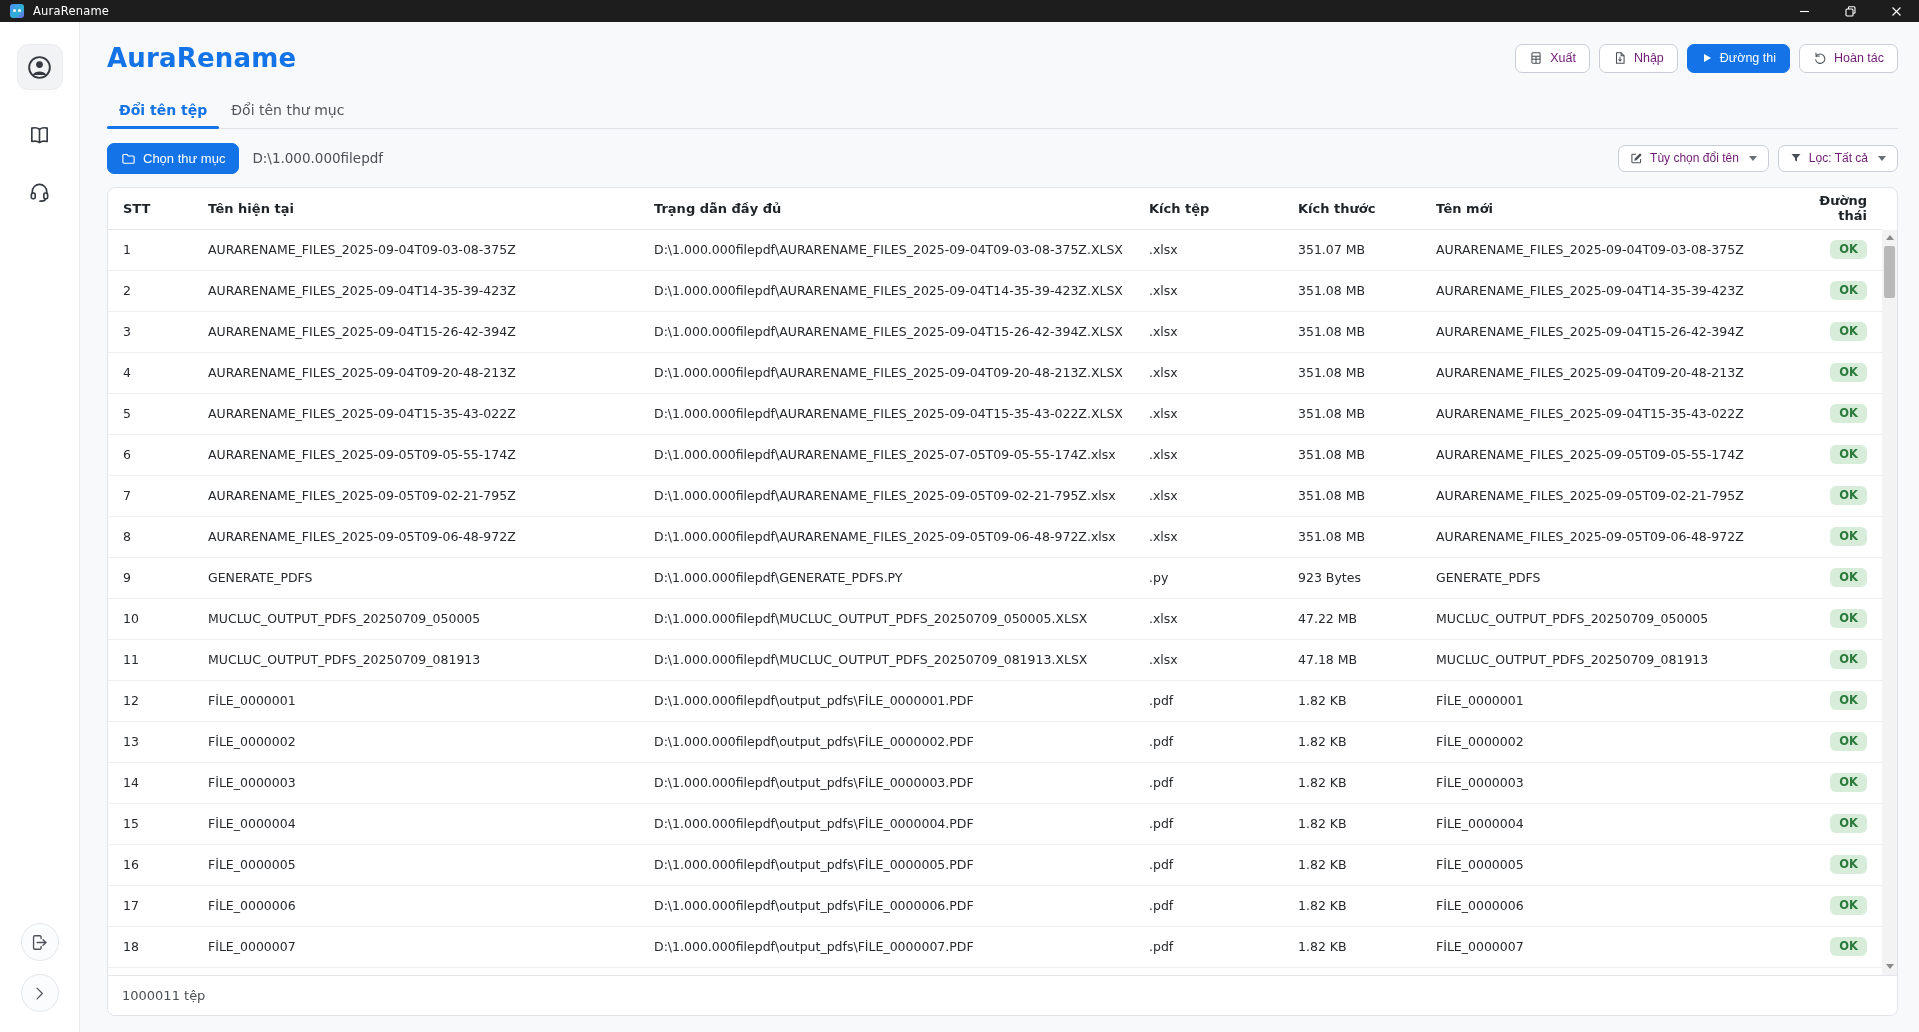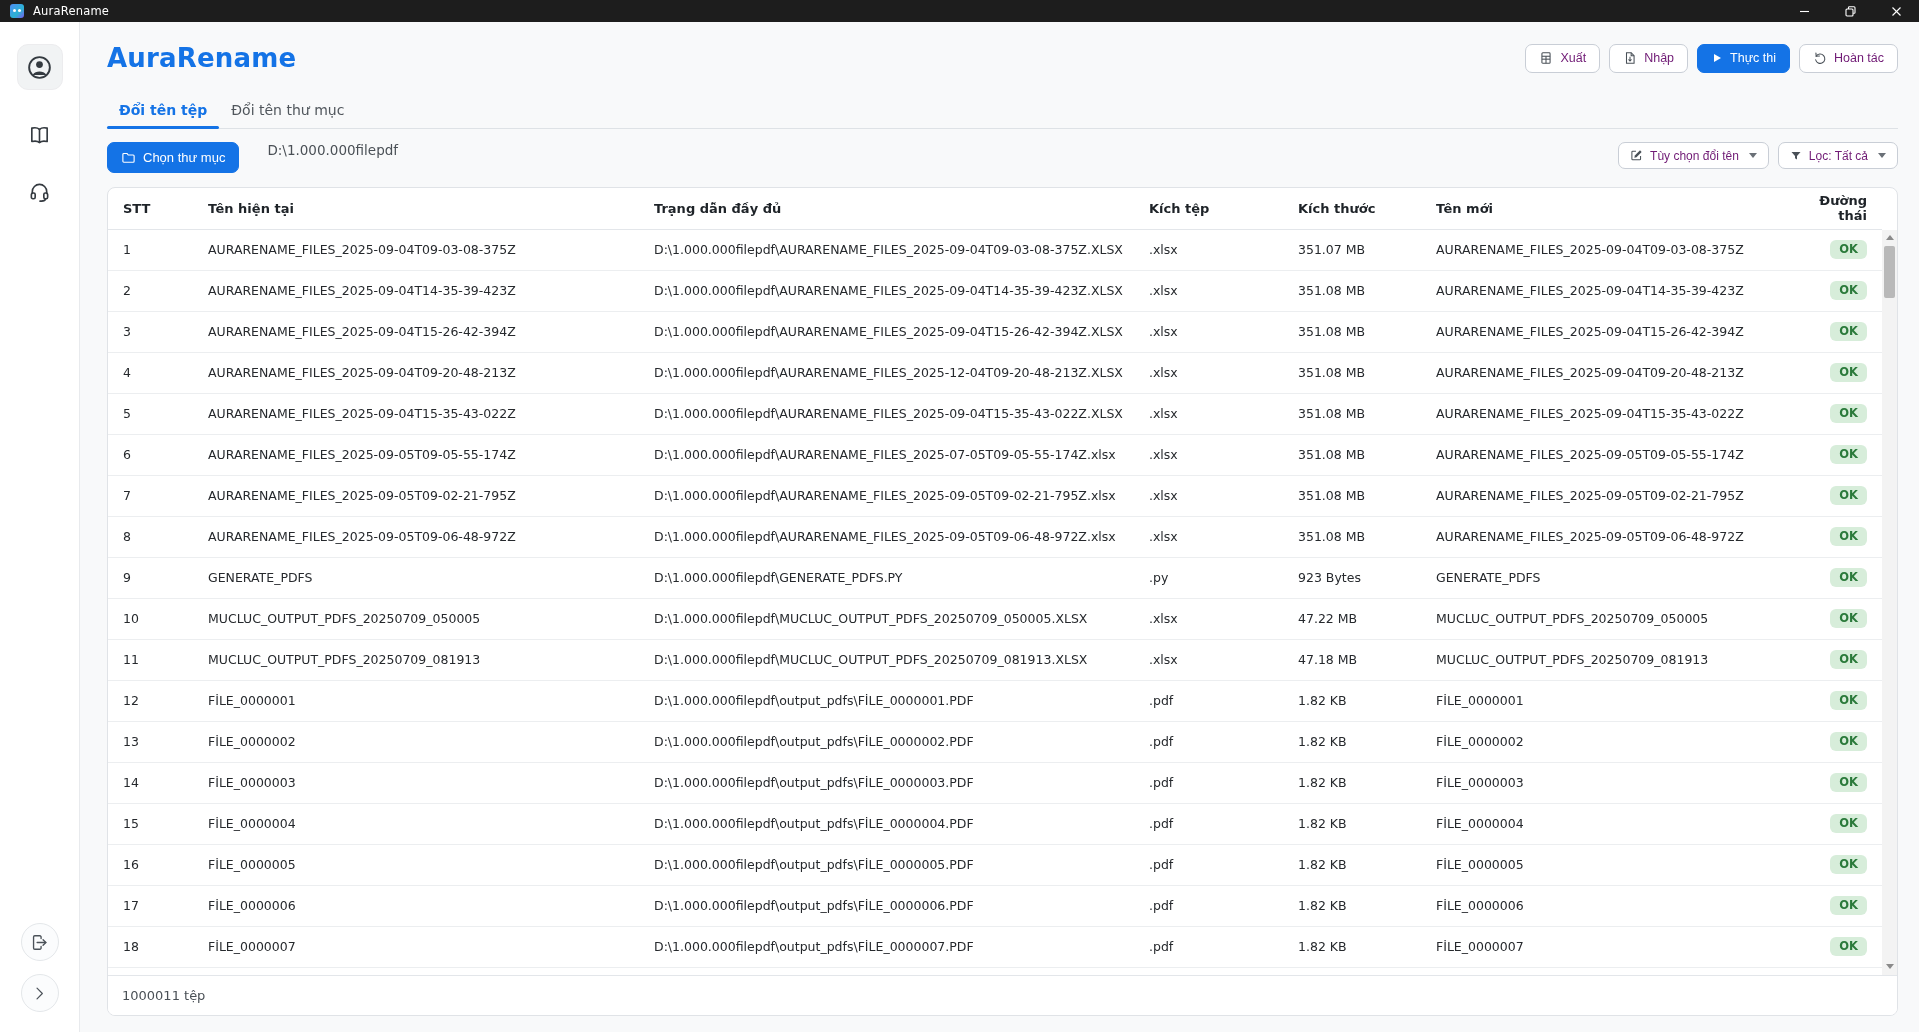--- a/index.html
+++ b/index.html
@@ -48,21 +48,21 @@
   .btn.primary{background:var(--accent);border-color:var(--accent);color:#fff;}
   .caret{width:0;height:0;border-left:4px solid transparent;border-right:4px solid transparent;border-top:5px solid #6a7077;margin-left:3px;}
 
   
   .tabs{display:flex;margin-top:12px;border-bottom:1px solid #dee2e6;}
   .tab{padding:8px 12px 10px;font-size:14px;color:#50565c;cursor:pointer;position:relative;}
   .tab.active{color:var(--accent);font-weight:bold;}
   .tab.active:after{content:"";position:absolute;left:0;right:0;bottom:-1px;height:3px;background:var(--accent);border-radius:2px;}
 
   
-  .toolbar{display:flex;align-items:flex-start;margin-top:13px;gap:28px;height:32px;}
+  .toolbar{display:flex;align-items:center;margin-top:13px;gap:13px;height:32px;}
   .btn.folder{height:31px;font-size:13px;}
   .path-text{font-size:13.5px;color:#4a5056;}
   .toolbar .right{margin-left:auto;display:flex;gap:9px;}
   .btn.small{height:27px;font-size:12px;padding:0 11px;}
 
   
   .table-card{position:relative;margin-top:13px;margin-bottom:16px;flex:1;background:#fff;
               border:1px solid var(--card-border);border-radius:8px;overflow:hidden;}
   table{border-collapse:collapse;table-layout:fixed;width:1774px;}
   th{height:41px;text-align:left;font-size:13px;font-weight:bold;color:#1e2328;border-bottom:1px solid #e3e6ea;padding:0 8px 0 0;}
@@ -168,21 +168,21 @@
               <path d="M14 3 v5 h5"></path>
               <line x1="12" y1="10" x2="12" y2="17"></line>
               <polyline points="9.5,14.5 12,17 14.5,14.5"></polyline>
           </svg>
           <span>Nhập</span>
         </button>
         <button class="btn primary">
           <svg width="12" height="12" viewBox="0 0 24 24">
             <path d="M6 4 L20 12 L6 20 Z" fill="#fff"></path>
           </svg>
-          <span>Thực thi</span>
+          <span>Đường thi</span>
         </button>
         <button class="btn">
           <svg width="14" height="14" viewBox="0 0 24 24" fill="none" stroke="#495057" stroke-width="1.9" stroke-linecap="round">
             <path d="M5.5 9 a8 8 0 1 1 -1 6"></path>
               <polyline points="5,3.5 5.5,9 11,8.5" fill="none"></polyline>
           </svg>
           <span>Hoàn tác</span>
         </button>
       </div>
     </div>
@@ -265,21 +265,21 @@
               <td>AURARENAME_FILES_2025-09-04T15-26-42-394Z</td>
               <td>D:\1.000.000filepdf\AURARENAME_FILES_2025-09-04T15-26-42-394Z.XLSX</td>
               <td>.xlsx</td>
               <td>351.08 MB</td>
               <td>AURARENAME_FILES_2025-09-04T15-26-42-394Z</td>
               <td><span class="badge">OK</span></td>
             </tr>
             <tr>
               <td>4</td>
               <td>AURARENAME_FILES_2025-09-04T09-20-48-213Z</td>
-              <td>D:\1.000.000filepdf\AURARENAME_FILES_2025-12-04T09-20-48-213Z.XLSX</td>
+              <td>D:\1.000.000filepdf\AURARENAME_FILES_2025-09-04T09-20-48-213Z.XLSX</td>
               <td>.xlsx</td>
               <td>351.08 MB</td>
               <td>AURARENAME_FILES_2025-09-04T09-20-48-213Z</td>
               <td><span class="badge">OK</span></td>
             </tr>
             <tr>
               <td>5</td>
               <td>AURARENAME_FILES_2025-09-04T15-35-43-022Z</td>
               <td>D:\1.000.000filepdf\AURARENAME_FILES_2025-09-04T15-35-43-022Z.XLSX</td>
               <td>.xlsx</td>

